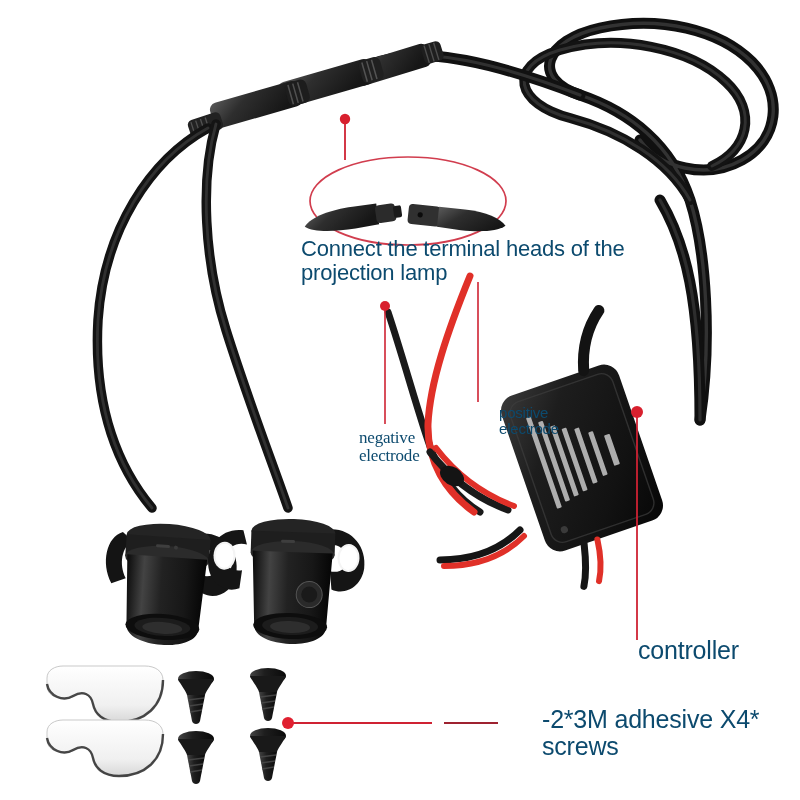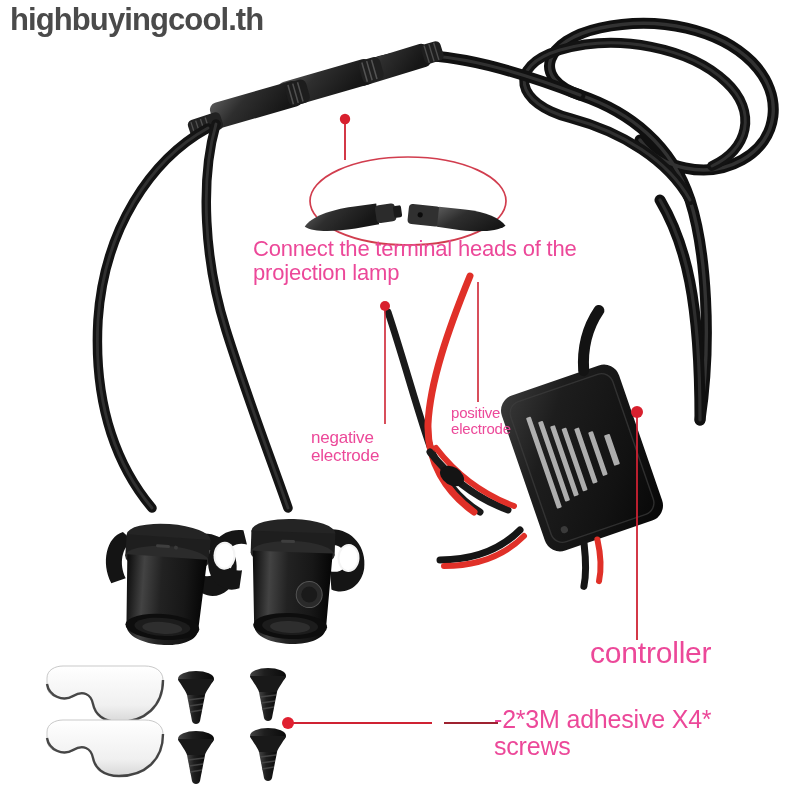--- a/index.html
+++ b/index.html
@@ -19,24 +19,25 @@
     overflow: hidden;
   }
   #art {
     position: absolute;
     left: 0; top: 0;
     width: 800px;
     height: 800px;
   }
   .label {
     position: absolute;
-    color: #ec4899;
+    color: #0c4a6e;
     line-height: 1.08;
     white-space: pre-line;
     letter-spacing: -0.2px;
+    margin-left: 48px;
   }
   #watermark {
     position: absolute;
     left: 10px;
     top: 2px;
     font-size: 31px;
     font-weight: bold;
     color: #4a4a4a;
     letter-spacing: -0.9px;
   }
@@ -44,31 +45,32 @@
     left: 253px;
     top: 237px;
     font-size: 22px;
     width: 330px;
   }
   #lbl-negative {
     left: 311px;
     top: 429px;
     font-size: 17px;
     width: 120px;
+    font-family: Liberation Serif, serif;
   }
   #lbl-positive {
     left: 451px;
     top: 405px;
     font-size: 15px;
     width: 120px;
   }
   #lbl-controller {
     left: 590px;
     top: 637px;
-    font-size: 30px;
+    font-size: 25px;
   }
   #lbl-screws {
     left: 494px;
     top: 706px;
     font-size: 25px;
     width: 290px;
   }
 </style>
 </head>
 <body>
@@ -350,21 +352,20 @@
       </g>
     </g>
 
     <g>
       <line x1="290" y1="723" x2="432" y2="723" stroke="#cf2233" stroke-width="2"></line>
       <line x1="444" y1="723" x2="498" y2="723" stroke="#9e2230" stroke-width="2"></line>
       <circle cx="288" cy="723" r="6" fill="#e02030"></circle>
     </g>
   </svg>
 
-  <div id="watermark">highbuyingcool.th</div>
 
   <div class="label" id="lbl-connect">Connect the terminal heads of the
 projection lamp</div>
 
   <div class="label" id="lbl-negative">negative
 electrode</div>
 
   <div class="label" id="lbl-positive">positive
 electrode</div>
 

